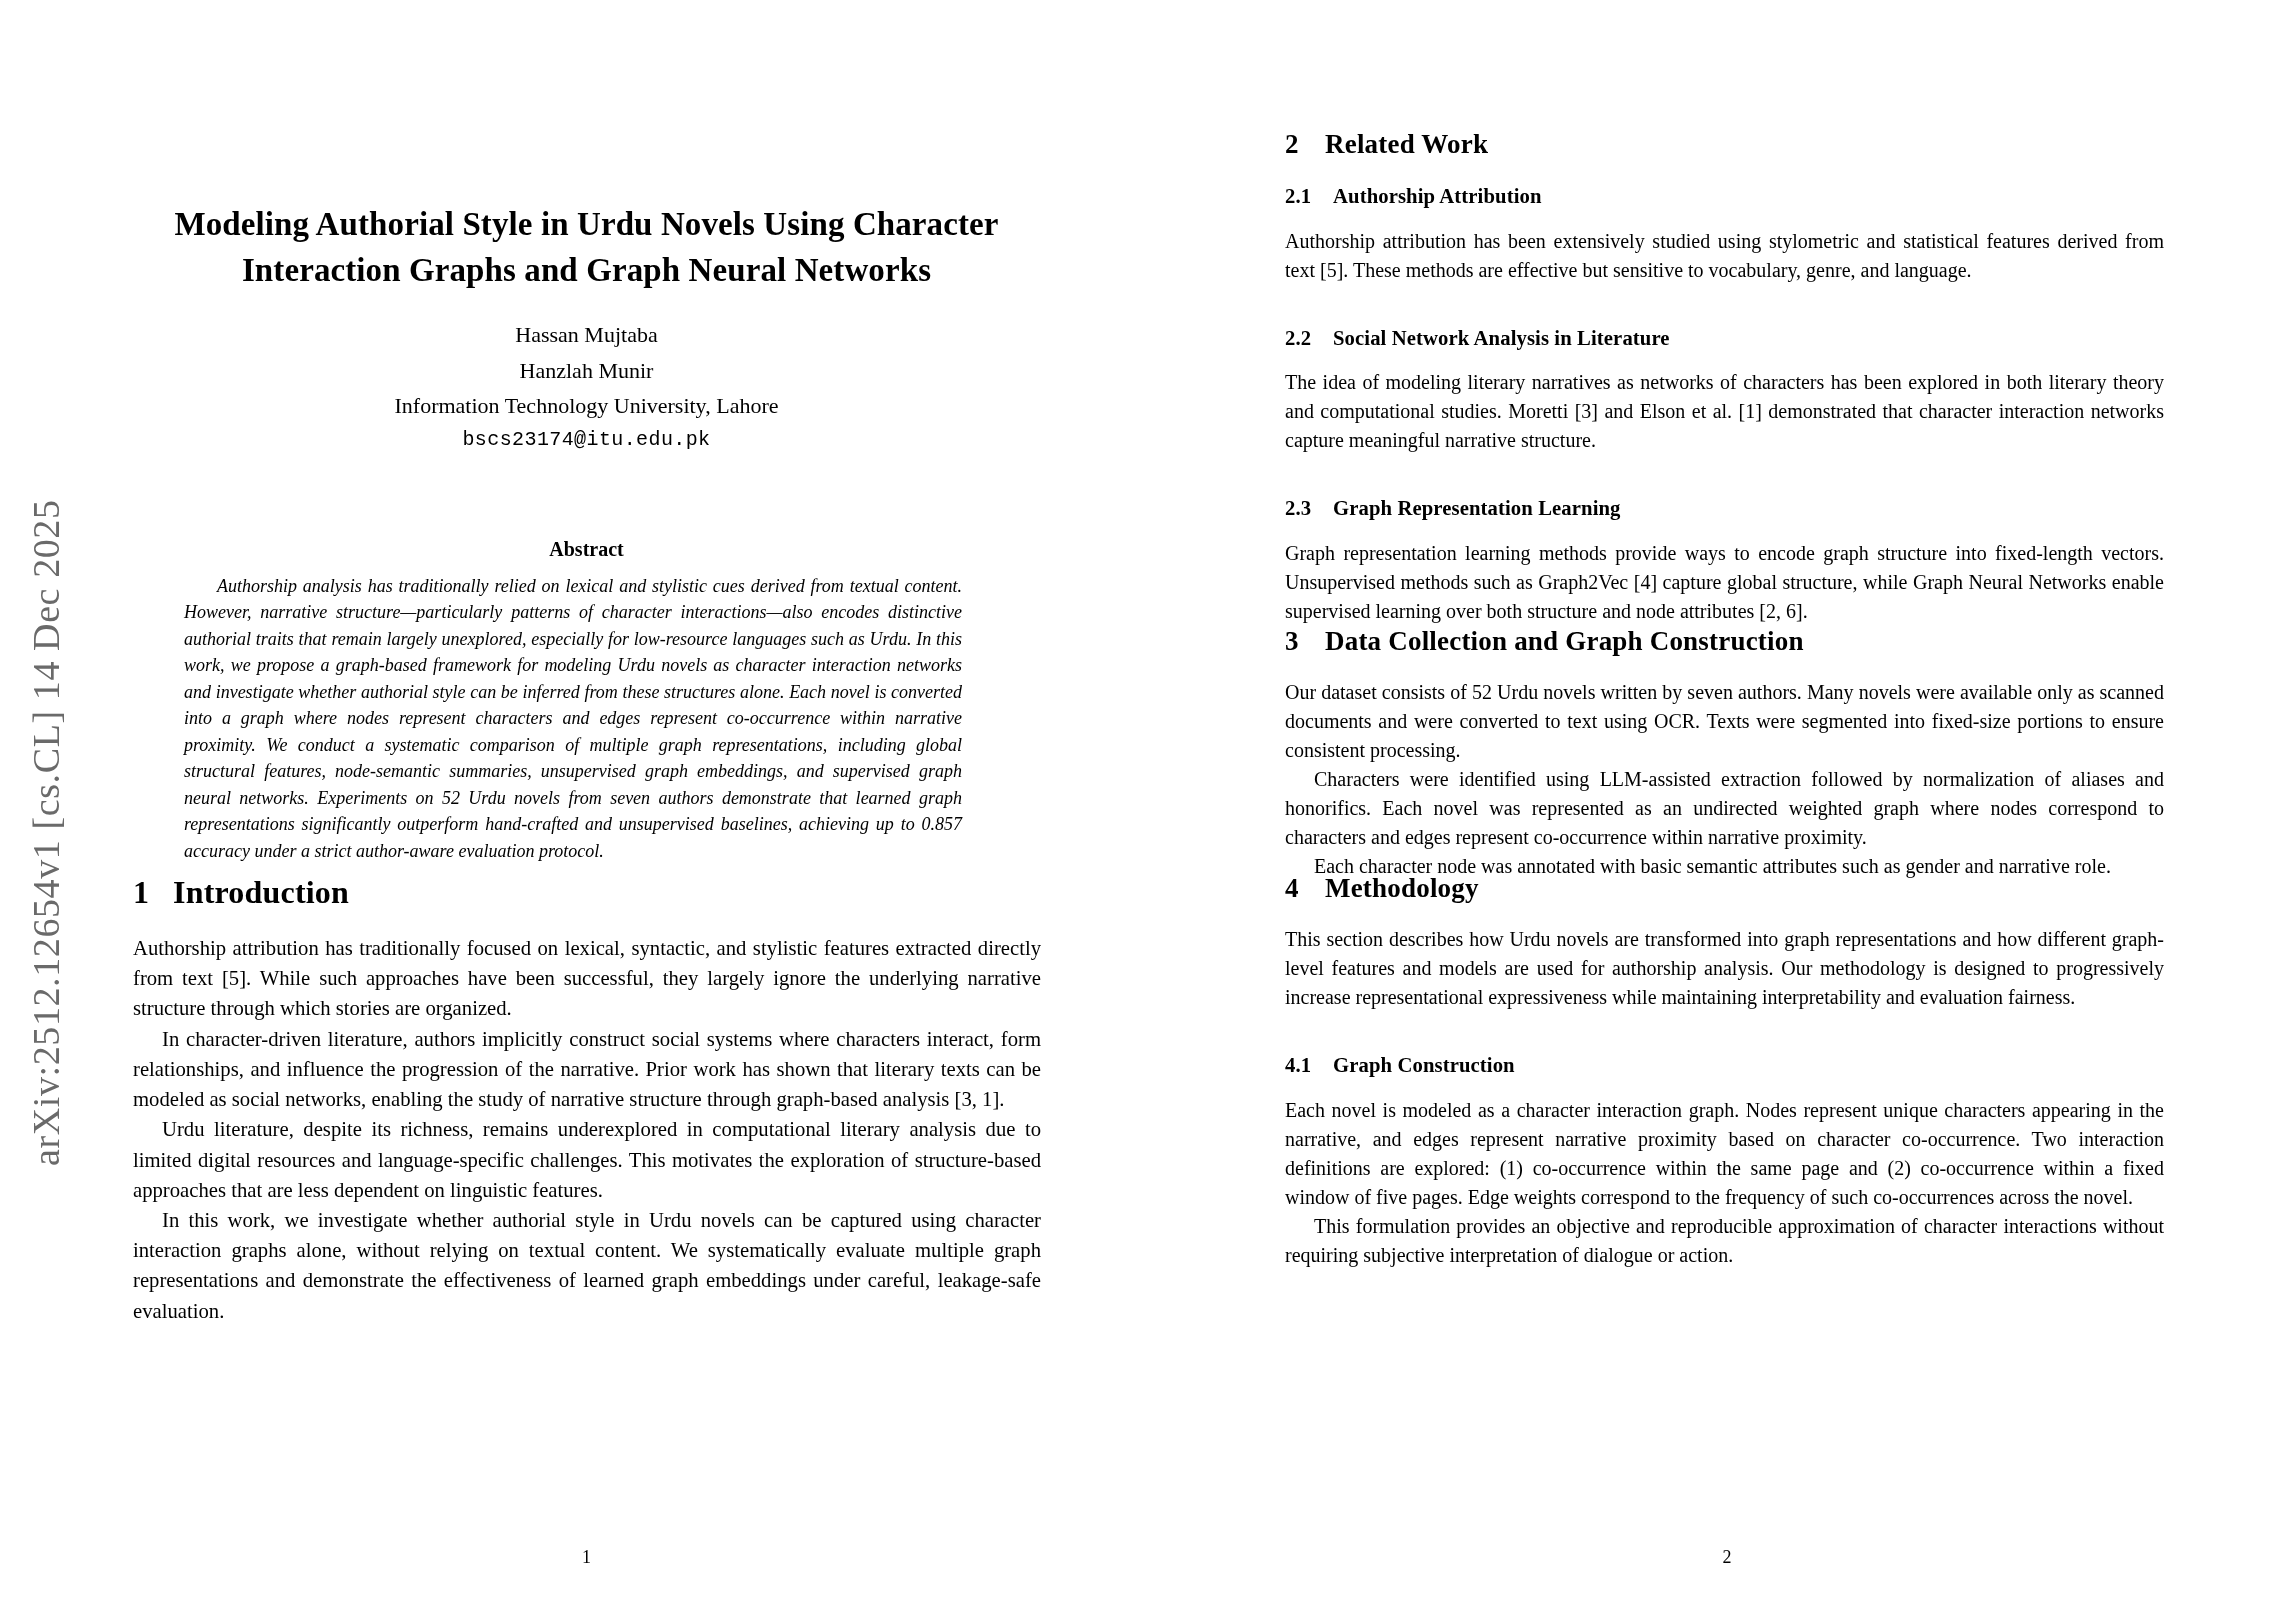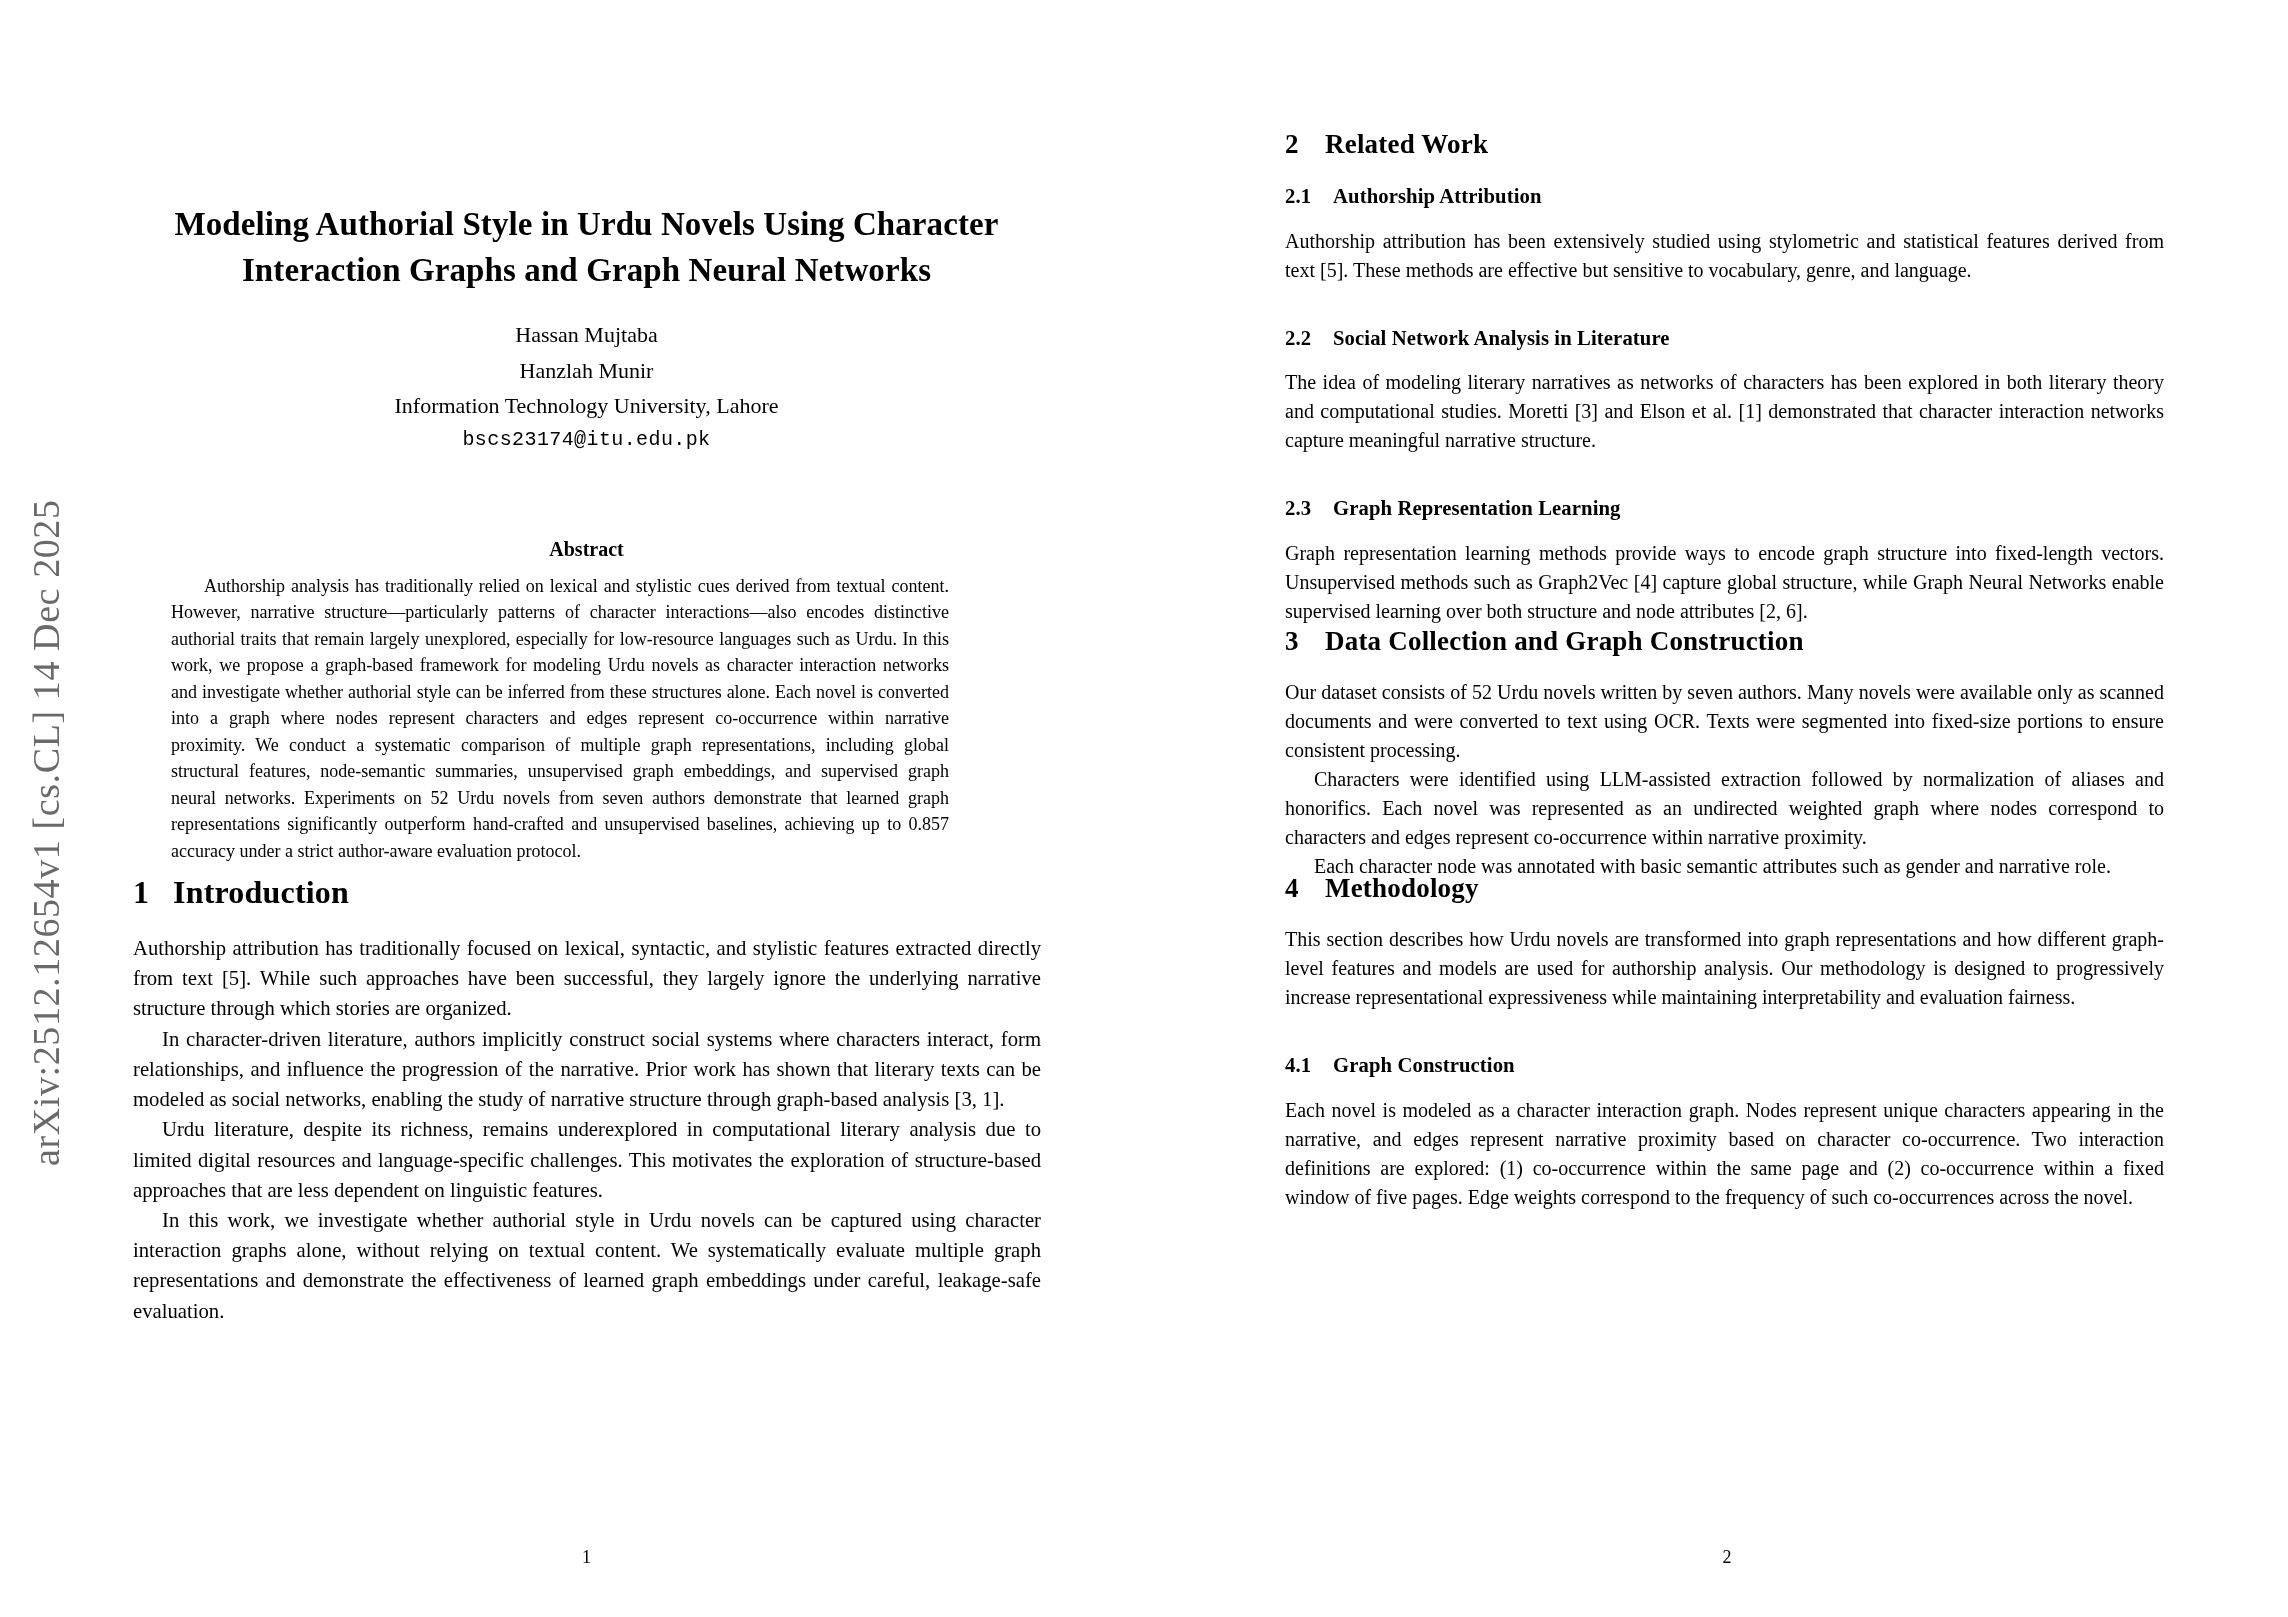--- a/index.html
+++ b/index.html
@@ -89,28 +89,29 @@
     position: absolute;
     left: 0;
     top: 538px;
     width: 961px;
     text-align: center;
     font-size: 20px;
     font-weight: bold;
   }
   .abstract-body {
     position: absolute;
-    left: 65px;
+    left: 78px;
     top: 573px;
     width: 778px;
     font-size: 18px;
     line-height: 1.47;
     text-align: justify;
     text-indent: 33px;
     hyphens: none;
+    font-style: italic;
   }
 
   
   .body-block {
     position: absolute;
     left: 27px;
     width: 908px;
     font-size: 20.7px;
     line-height: 1.46;
     text-align: justify;
@@ -223,19 +224,20 @@
         <span class="num">4</span><span>Methodology</span>
       </h1>
       <p>This section describes how Urdu novels are transformed into graph representations and how different graph-level features and models are used for authorship analysis. Our methodology is designed to progressively increase representational expressiveness while maintaining interpretability and evaluation fairness.</p>
 
       <div class="spacer-sec"></div>
 
       <h2 class="subsec">
         <span class="num">4.1</span><span>Graph Construction</span>
       </h2>
       <p>Each novel is modeled as a character interaction graph. Nodes represent unique characters appearing in the narrative, and edges represent narrative proximity based on character co-occurrence. Two interaction definitions are explored: (1) co-occurrence within the same page and (2) co-occurrence within a fixed window of five pages. Edge weights correspond to the frequency of such co-occurrences across the novel.</p>
+      <p>This formulation provides an objective and reproducible approximation of character interactions without requiring subjective interpretation of dialogue or action.</p>
     </div>
 
     <div class="pg-num">2</div>
   </div>
 
 </div>
 
 
 </body></html>

